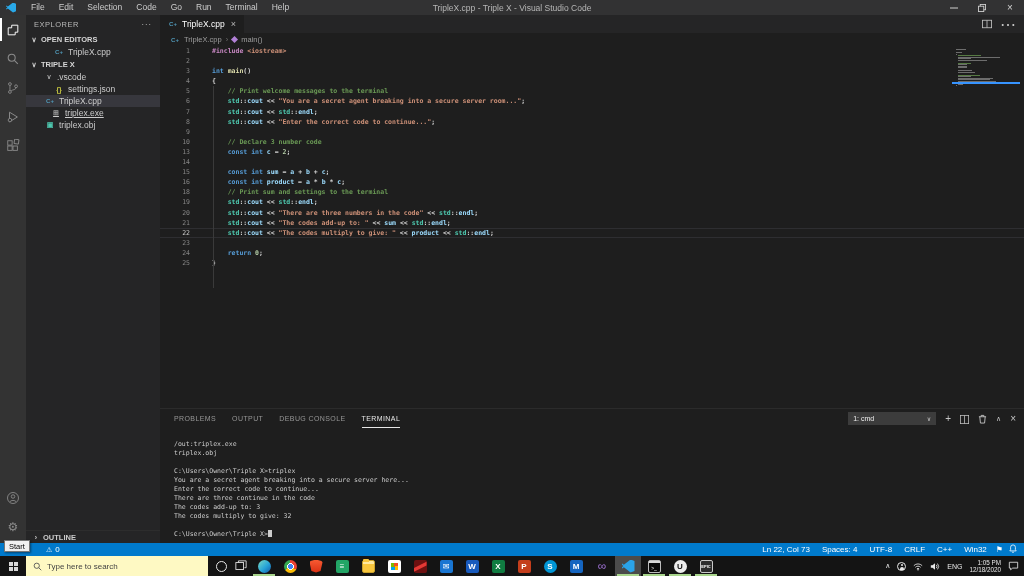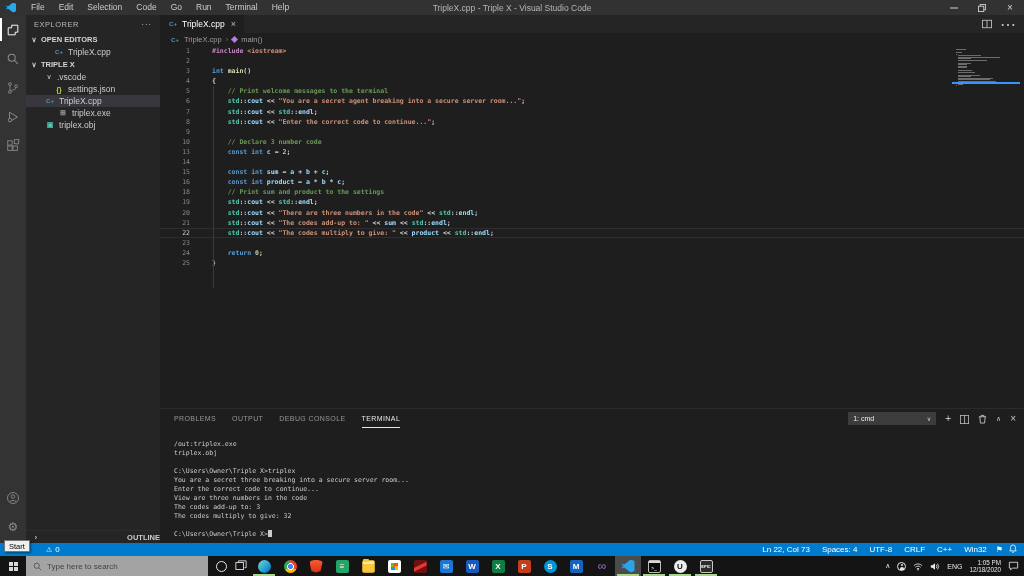--- a/index.html
+++ b/index.html
@@ -36,21 +36,21 @@
   .sb-section { display:flex; align-items:center; height:13px; font-weight:bold; font-size:7.5px; color:#d6d6d6; padding-left:4px; gap:3px; }
   .srow { display:flex; align-items:center; height:12px; gap:4px; white-space:nowrap; }
   .srow.selected { background:#37373d; }
   .fi { width:10px; text-align:center; flex:none; font-size:6px; font-weight:bold; }
   .fi-cpp { color:#519aba; }
   .fi-json { color:#cbcb41; font-size:7px; }
   .fi-exe { color:#9e9e9e; font-size:7px; }
   .fi-obj { color:#4ec9b0; font-size:7px; }
   .chev { color:#cccccc; font-size:7px; width:8px; text-align:center; flex:none; }
   .outline-row { position:absolute; bottom:0; left:0; right:0; height:13px; border-top:1px solid #2d2d2d;
-    display:flex; align-items:center; gap:3px; padding-left:6px; font-weight:bold; font-size:7.5px; color:#cccccc;justify-content:space-between; }
+    display:flex; align-items:center; gap:3px; padding-left:6px; font-weight:bold; font-size:7.5px; color:#cccccc; }
 
   
   .editorcol { flex:1; display:flex; flex-direction:column; min-width:0; }
   .tabbar { height:18px; background:#252526; display:flex; align-items:stretch; position:relative; }
   .tab { background:#1e1e1e; display:flex; align-items:center; gap:4px; padding:0 8px; font-size:8.5px; color:#ffffff; }
   .tab .close { color:#b9b9b9; font-size:9px; margin-left:2px; }
   .tabbar-actions { margin-left:auto; display:flex; align-items:center; gap:8px; padding-right:8px; color:#c3c3c3; }
   .breadcrumb { height:13px; display:flex; align-items:center; gap:4px; padding-left:10px; font-size:7.5px; color:#9d9d9d; background:#1e1e1e; }
   .bc-sep { color:#6f6f6f; }
   .sym-method { width:5px; height:5px; background:#b180d7; transform:rotate(45deg); flex:none; }
@@ -99,21 +99,21 @@
   .start-tooltip { position:absolute; left:4px; top:540px; height:12px; line-height:11px; padding:0 4px;
     background:#f0f0f0; color:#000; border:1px solid #767676; font-size:7.5px; z-index:20;
     box-shadow:1px 1px 2px rgba(0,0,0,.45); }
 
   
   .taskbar { position:absolute; left:0; right:0; bottom:0; height:20px; background:#141414;
     display:flex; align-items:center; z-index:10; }
   .start-btn { width:26px; height:20px; display:flex; align-items:center; justify-content:center; }
   .win-logo { width:9px; height:9px; display:grid; grid-template-columns:4px 4px; grid-template-rows:4px 4px; gap:1px; }
   .win-logo span { background:#d8d8d8; }
-  .search-box { width:182px; height:20px; background:#a3a3a3; display:flex; align-items:center; gap:5px; padding-left:7px; }
+  .search-box { width:182px; height:20px; background:#fef9c3; display:flex; align-items:center; gap:5px; padding-left:7px; }
   .search-box input { border:none; outline:none; background:transparent; font-size:8px; width:140px;
     font-family:"Liberation Sans", sans-serif; color:#222; }
   .search-box input::placeholder { color:#444; }
   .cortana { width:11px; height:11px; border:1.5px solid #e8e8e8; border-radius:50%; margin:0 8px; flex:none; }
   .taskview { margin-right:4px; display:flex; }
   .app-slot { width:26px; height:20px; display:flex; align-items:center; justify-content:center; position:relative; flex:none; }
   .app-slot.focused { background:#4b4b4b; }
   .run-line { position:absolute; bottom:0; left:2px; right:2px; height:2px; background:#a8d58c; }
   .app-icon { width:13px; height:13px; border-radius:2px; display:flex; align-items:center; justify-content:center;
     font-size:8px; font-weight:bold; color:#fff; position:relative; }
@@ -262,21 +262,21 @@
             <span>.vscode</span>
           </div>
           <div class="srow" style="padding-left: 28px;">
             <span class="fi fi-json">{}</span>
             <span>settings.json</span>
           </div>
           <div class="srow selected" style="padding-left: 19px;">
             <span class="fi fi-cpp">C+</span>
             <span>TripleX.cpp</span>
           </div>
-          <div class="srow" style="padding-left: 32px;">
+          <div class="srow" style="padding-left: 25px; text-decoration: underline;">
             <span class="fi fi-exe">⊞</span>
             <span>triplex.exe</span>
           </div>
           <div class="srow" style="padding-left: 19px;">
             <span class="fi fi-obj">▣</span>
             <span>triplex.obj</span>
           </div>
         </div>
       <div class="outline-row">
         <span class="chev">›</span>
@@ -315,21 +315,21 @@
             <div class="code-row"><span class="gutter-num">5</span><span class="code-text"><span class="tk-cm">    // Print welcome messages to the terminal</span></span></div>
             <div class="code-row"><span class="gutter-num">6</span><span class="code-text"><span class="tk-pl">    </span><span class="tk-ns">std</span><span class="tk-pl">::</span><span class="tk-var">cout</span><span class="tk-pl"> &lt;&lt; </span><span class="tk-str">"You are a secret agent breaking into a secure server room..."</span><span class="tk-pl">;</span></span></div>
             <div class="code-row"><span class="gutter-num">7</span><span class="code-text"><span class="tk-pl">    </span><span class="tk-ns">std</span><span class="tk-pl">::</span><span class="tk-var">cout</span><span class="tk-pl"> &lt;&lt; </span><span class="tk-ns">std</span><span class="tk-pl">::</span><span class="tk-var">endl</span><span class="tk-pl">;</span></span></div>
             <div class="code-row"><span class="gutter-num">8</span><span class="code-text"><span class="tk-pl">    </span><span class="tk-ns">std</span><span class="tk-pl">::</span><span class="tk-var">cout</span><span class="tk-pl"> &lt;&lt; </span><span class="tk-str">"Enter the correct code to continue..."</span><span class="tk-pl">;</span></span></div>
             <div class="code-row"><span class="gutter-num">9</span><span class="code-text"></span></div>
             <div class="code-row"><span class="gutter-num">10</span><span class="code-text"><span class="tk-cm">    // Declare 3 number code</span></span></div>
             <div class="code-row"><span class="gutter-num">13</span><span class="code-text"><span class="tk-pl">    </span><span class="tk-kw">const int </span><span class="tk-var">c</span><span class="tk-pl"> = </span><span class="tk-num">2</span><span class="tk-pl">;</span></span></div>
             <div class="code-row"><span class="gutter-num">14</span><span class="code-text"></span></div>
             <div class="code-row"><span class="gutter-num">15</span><span class="code-text"><span class="tk-pl">    </span><span class="tk-kw">const int </span><span class="tk-var">sum</span><span class="tk-pl"> = </span><span class="tk-var">a</span><span class="tk-pl"> + </span><span class="tk-var">b</span><span class="tk-pl"> + </span><span class="tk-var">c</span><span class="tk-pl">;</span></span></div>
             <div class="code-row"><span class="gutter-num">16</span><span class="code-text"><span class="tk-pl">    </span><span class="tk-kw">const int </span><span class="tk-var">product</span><span class="tk-pl"> = </span><span class="tk-var">a</span><span class="tk-pl"> * </span><span class="tk-var">b</span><span class="tk-pl"> * </span><span class="tk-var">c</span><span class="tk-pl">;</span></span></div>
-            <div class="code-row"><span class="gutter-num">18</span><span class="code-text"><span class="tk-cm">    // Print sum and product to the settings</span></span></div>
+            <div class="code-row"><span class="gutter-num">18</span><span class="code-text"><span class="tk-cm">    // Print sum and settings to the terminal</span></span></div>
             <div class="code-row"><span class="gutter-num">19</span><span class="code-text"><span class="tk-pl">    </span><span class="tk-ns">std</span><span class="tk-pl">::</span><span class="tk-var">cout</span><span class="tk-pl"> &lt;&lt; </span><span class="tk-ns">std</span><span class="tk-pl">::</span><span class="tk-var">endl</span><span class="tk-pl">;</span></span></div>
             <div class="code-row"><span class="gutter-num">20</span><span class="code-text"><span class="tk-pl">    </span><span class="tk-ns">std</span><span class="tk-pl">::</span><span class="tk-var">cout</span><span class="tk-pl"> &lt;&lt; </span><span class="tk-str">"There are three numbers in the code"</span><span class="tk-pl"> &lt;&lt; </span><span class="tk-ns">std</span><span class="tk-pl">::</span><span class="tk-var">endl</span><span class="tk-pl">;</span></span></div>
             <div class="code-row"><span class="gutter-num">21</span><span class="code-text"><span class="tk-pl">    </span><span class="tk-ns">std</span><span class="tk-pl">::</span><span class="tk-var">cout</span><span class="tk-pl"> &lt;&lt; </span><span class="tk-str">"The codes add-up to: "</span><span class="tk-pl"> &lt;&lt; </span><span class="tk-var">sum</span><span class="tk-pl"> &lt;&lt; </span><span class="tk-ns">std</span><span class="tk-pl">::</span><span class="tk-var">endl</span><span class="tk-pl">;</span></span></div>
             <div class="code-row current"><span class="gutter-num">22</span><span class="code-text"><span class="tk-pl">    </span><span class="tk-ns">std</span><span class="tk-pl">::</span><span class="tk-var">cout</span><span class="tk-pl"> &lt;&lt; </span><span class="tk-str">"The codes multiply to give: "</span><span class="tk-pl"> &lt;&lt; </span><span class="tk-var">product</span><span class="tk-pl"> &lt;&lt; </span><span class="tk-ns">std</span><span class="tk-pl">::</span><span class="tk-var">endl</span><span class="tk-pl">;</span></span></div>
             <div class="code-row"><span class="gutter-num">23</span><span class="code-text"></span></div>
             <div class="code-row"><span class="gutter-num">24</span><span class="code-text"><span class="tk-pl">    </span><span class="tk-kw">return </span><span class="tk-num">0</span><span class="tk-pl">;</span></span></div>
             <div class="code-row"><span class="gutter-num">25</span><span class="code-text"><span class="tk-pl">}</span></span></div>
           </div>
         <div class="indent-guide"></div>
         <div class="minimap" id="minimap">
@@ -425,23 +425,23 @@
                 </svg></span>
             <span style="font-size:7px;">∧</span>
             <span style="font-size:10px;">×</span>
           </div>
         </div>
         <div class="terminal-content" id="terminal-content">
             <div class="term-line">/out:triplex.exe</div>
             <div class="term-line">triplex.obj</div>
             <div class="term-line"></div>
             <div class="term-line">C:\Users\Owner\Triple X&gt;triplex</div>
-            <div class="term-line">You are a secret three breaking into a secure server room...</div>
+            <div class="term-line">You are a secret agent breaking into a secure server here...</div>
             <div class="term-line">Enter the correct code to continue...</div>
-            <div class="term-line">View are three numbers in the code</div>
+            <div class="term-line">There are three continue in the code</div>
             <div class="term-line">The codes add-up to: 3</div>
             <div class="term-line">The codes multiply to give: 32</div>
             <div class="term-line"></div>
             <div class="term-line">C:\Users\Owner\Triple X&gt;<span class="term-cursor"></span></div>
           </div>
       </div>
     </div>
   </div>
 
   <div class="statusbar">

